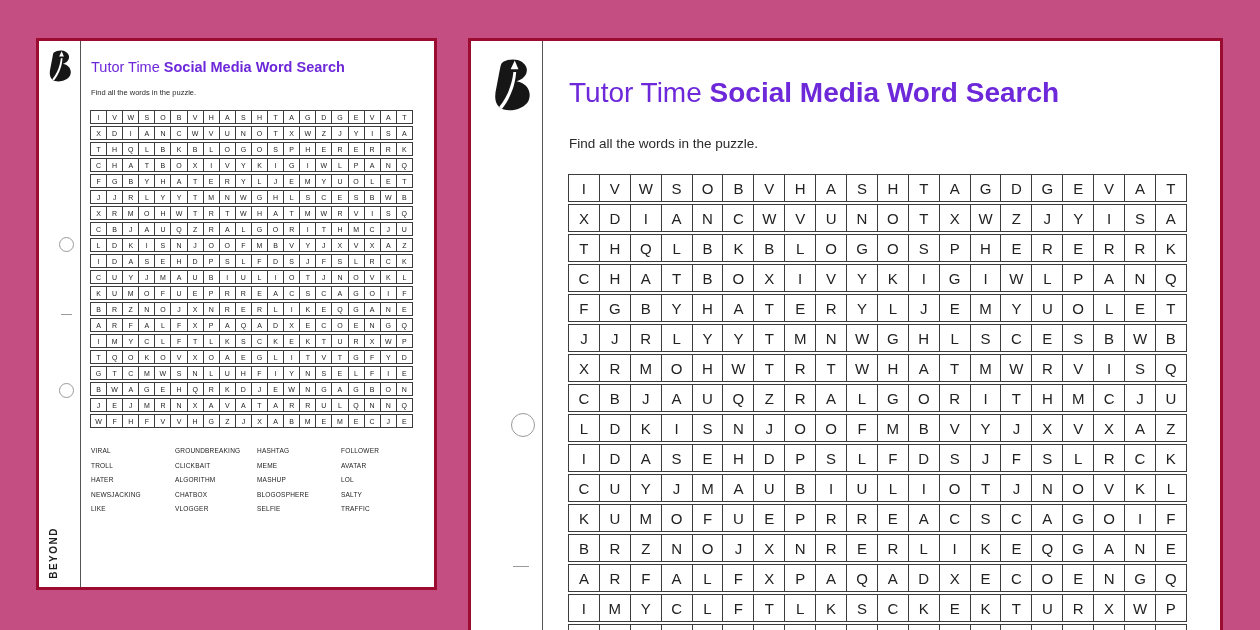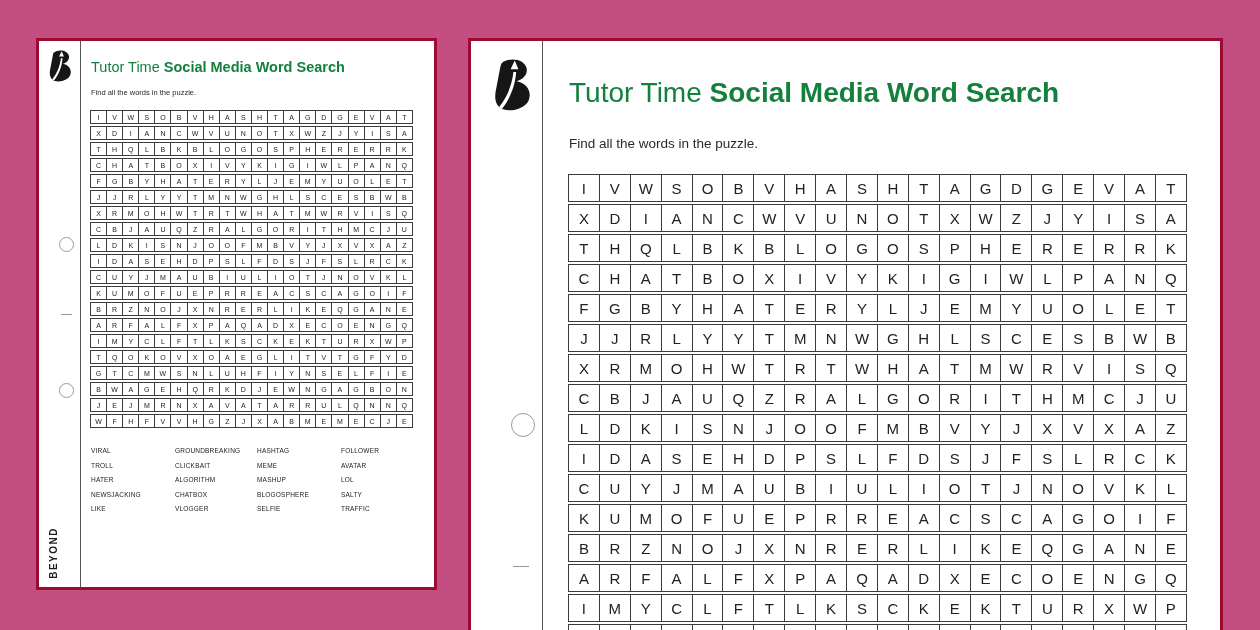--- a/index.html
+++ b/index.html
@@ -50,21 +50,21 @@
     writing-mode: vertical-rl;
     transform: rotate(180deg);
     font-weight: bold; color: #1d1d1d;
     font-size: 10px; letter-spacing: 1.5px;
   }
 
   .content { position: absolute; }
   #page-left  .content { left: 52px; top: 18px; width: 335px; }
   #page-right .content { left: 98px; top: 36px; width: 645px; }
 
-  .title { color: #15803d; white-space: nowrap; }
+  .title { color: #6d28d9; white-space: nowrap; }
   #page-left  .title { font-size: 14.5px; margin: 0 0 0 0; }
   #page-right .title { font-size: 28px;   margin: 0; }
   .title .t-regular { font-weight: 400; }
   .title .t-bold    { font-weight: 700; }
 
   .subtitle { color: #2a2a2a; }
   #page-left  .subtitle { font-size: 7.5px;  margin-top: 13px; }
   #page-right .subtitle { font-size: 13.5px; margin-top: 27px; }
 
   .grid { }

